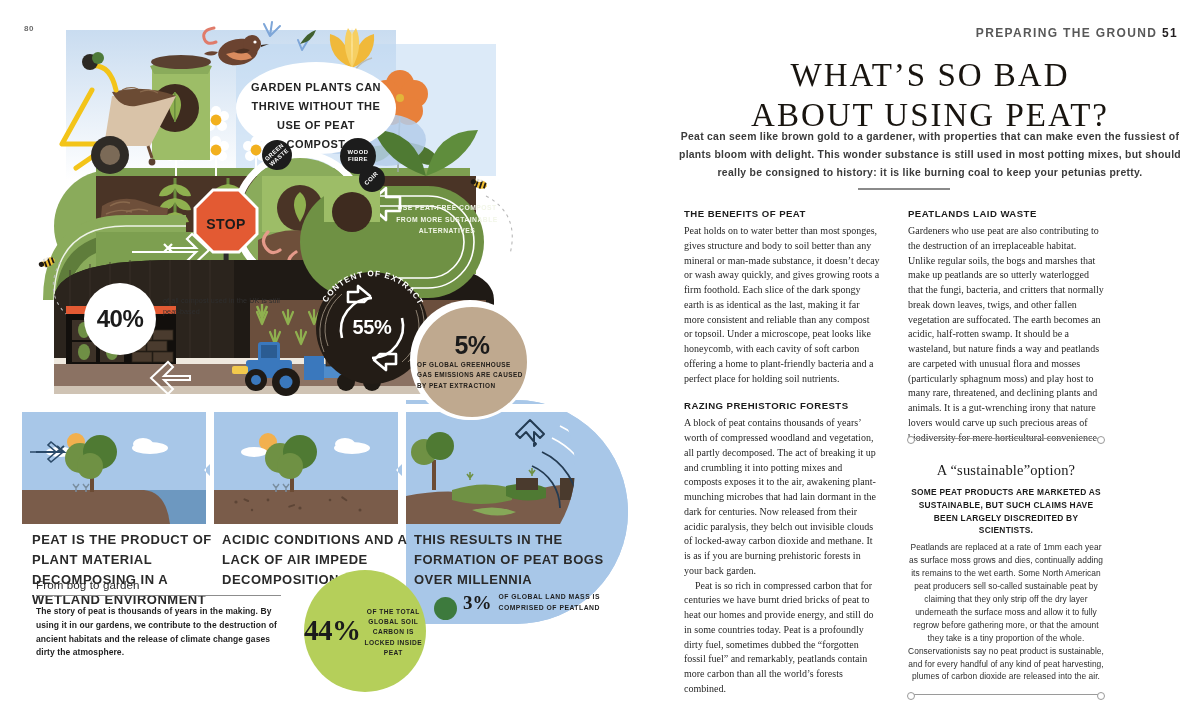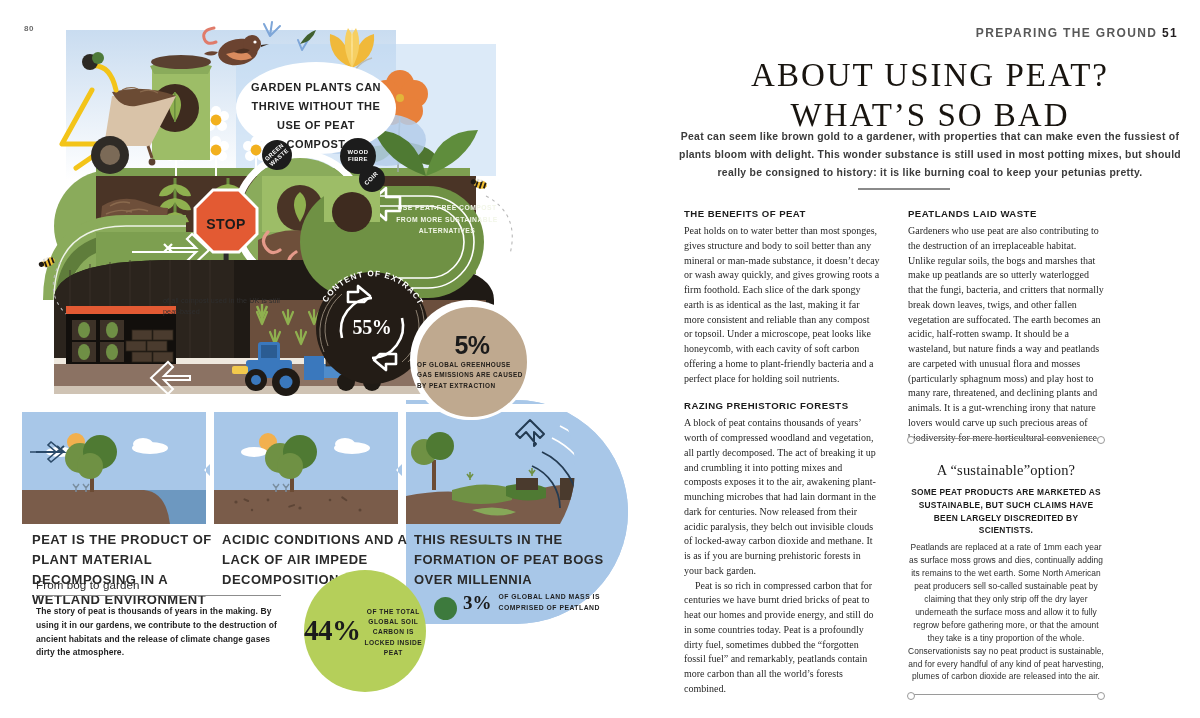--- a/index.html
+++ b/index.html
@@ -557,23 +557,26 @@
         <path d="M536,444 l-10,-12 l-6,6 l-4,-4 l14,-14 l14,14 l-4,4 l-6,-6 l0,14 Z" fill="none" stroke="#243b52" stroke-width="2" stroke-linejoin="round"></path>
       </g>
 
       <path d="M206,412 h8 v48 l-10,10 l10,10 v44 h-8 Z" fill="#ffffff"></path>
       <path d="M398,412 h8 v48 l-10,10 l10,10 v44 h-8 Z" fill="#ffffff"></path>
       <rect x="22" y="404" width="614" height="8" fill="#ffffff"></rect>
 
       <circle cx="470" cy="360" r="60" fill="#ffffff"></circle>
     </svg>
 
+    <div class="pct40">
+      <span>40%</span>
+    </div>
     <div class="pct40lbl">of all compost used in the UK is still peat-based</div>
 
-    <div style="position:absolute;left:316px;top:316px;width:112px;text-align:center;font-size:20px;font-weight:700;color:#fff;letter-spacing:-.4px;font-family:Liberation Serif, serif;">55%</div>
+    <div style="position:absolute;left:316px;top:316px;width:112px;text-align:center;font-size:20px;font-weight:700;color:#fff;letter-spacing:-.4px;">55%</div>
 
     <div class="pct5">
       <div class="v">5%</div>
       <div class="l">OF GLOBAL GREENHOUSE GAS EMISSIONS ARE CAUSED BY PEAT EXTRACTION</div>
     </div>
 
     <div class="usebub">USE PEAT-FREE COMPOST FROM MORE SUSTAINABLE ALTERNATIVES</div>
 
     <div style="position:absolute;left:236px;top:62px;width:160px;height:92px;border-radius:50%;background:#ffffff;"></div>
     <div class="gardenbub">GARDEN PLANTS CAN THRIVE WITHOUT THE USE OF PEAT COMPOST</div>
@@ -613,22 +616,22 @@
     </div>
   </div>
 
   <div class="folio-left">80</div>
   <div class="folio-right">
     <span>PREPARING THE GROUND</span>
     <b>51</b>
   </div>
 
   <div class="headline">
+    <div>WHAT’S SO BAD</div>
     <div>ABOUT USING PEAT?</div>
-    <div>WHAT’S SO BAD</div>
   </div>
   <div class="standfirst">Peat can seem like brown gold to a gardener, with properties that can make even the fussiest of plants bloom with delight. This wonder substance is still used in most potting mixes, but should really be consigned to history: it is like burning coal to keep your petunias pretty.</div>
   <div class="rule-center"></div>
 
   <div class="col col-a">
     <h3 class="sec-h">THE BENEFITS OF PEAT</h3>
     <p class="body-p">Peat holds on to water better than most sponges, gives structure and body to soil better than any mineral or man-made substance, it doesn’t decay or wash away quickly, and gives growing roots a firm foothold. Each slice of the dark spongy earth is as identical as the last, making it far more consistent and reliable than any compost or topsoil. Under a microscope, peat looks like honeycomb, with each cavity of soft carbon offering a home to plant-friendly bacteria and a perfect place for holding soil nutrients.</p>
     <h3 class="sec-h second">RAZING PREHISTORIC FORESTS</h3>
     <p class="body-p">A block of peat contains thousands of years’ worth of compressed woodland and vegetation, all partly decomposed. The act of breaking it up and crumbling it into potting mixes and composts exposes it to the air, awakening plant-munching microbes that had lain dormant in the dark for centuries. Now released from their acidic paralysis, they belch out invisible clouds of locked-away carbon dioxide and methane. It is as if you are burning prehistoric forests in your back garden.</p>
     <p class="body-p">Peat is so rich in compressed carbon that for centuries we have burnt dried bricks of peat to heat our homes and provide energy, and still do in some countries today. Peat is a profoundly dirty fuel, sometimes dubbed the “forgotten fossil fuel” and remarkably, peatlands contain more carbon than all the world’s forests combined.</p>

